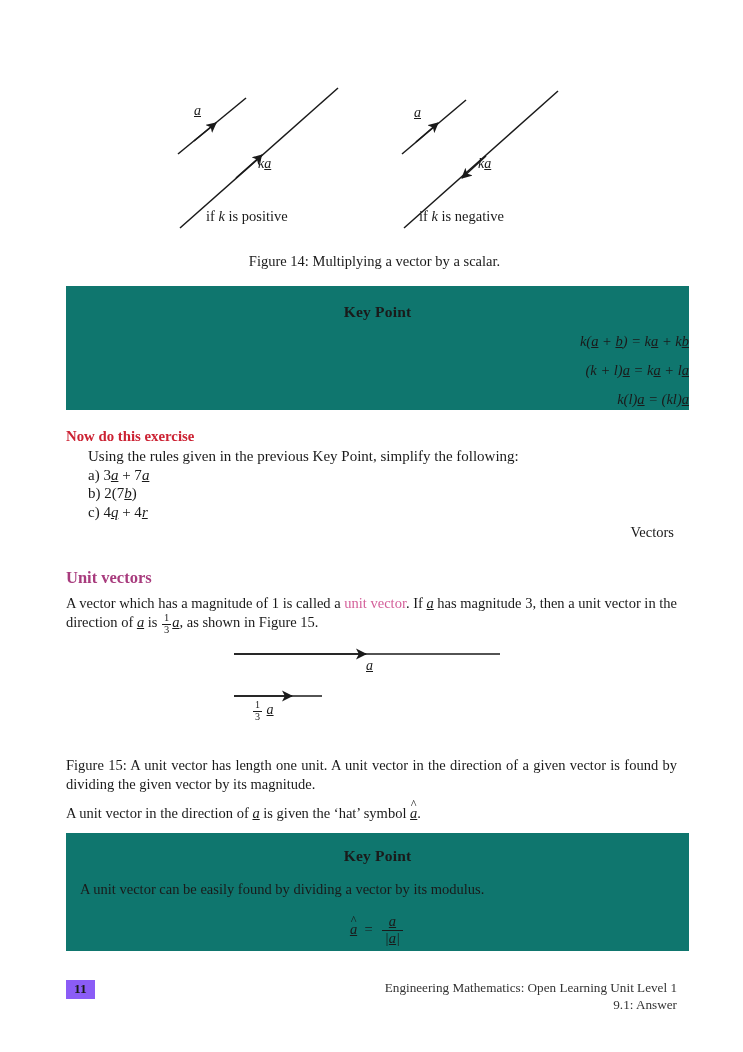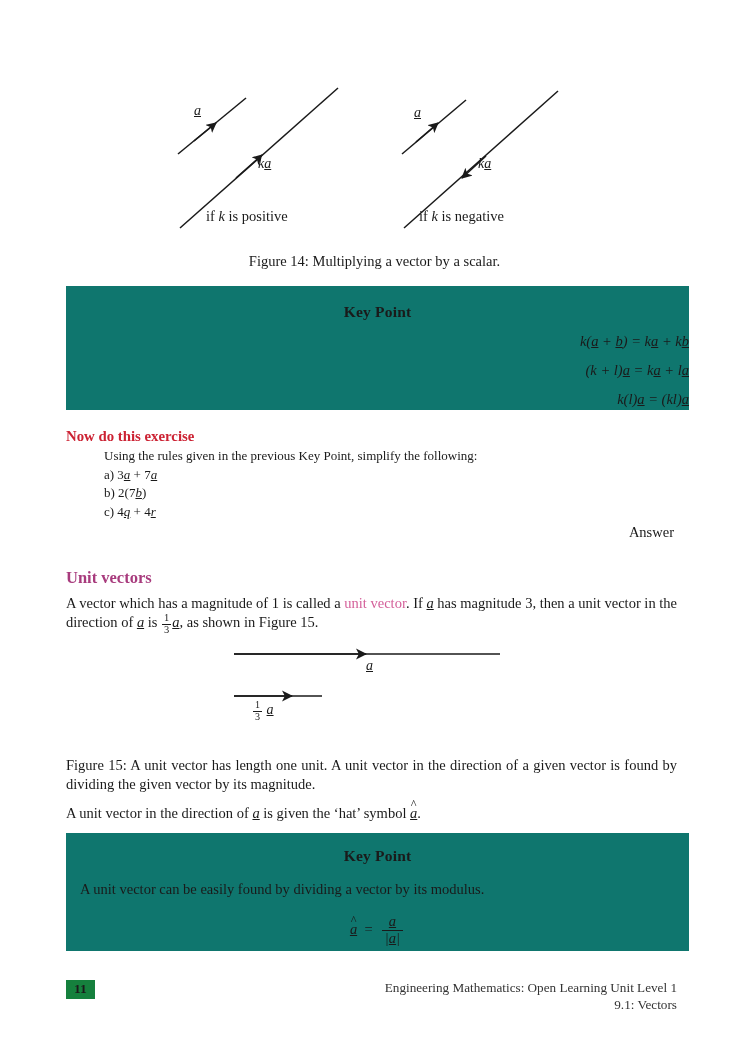--- a/index.html
+++ b/index.html
@@ -114,23 +114,22 @@
     top: 428px;
     font-weight: bold;
     font-size: 14.8px;
     color: #cc2233;
   }
   #exercise-body {
     position: absolute;
     left: 88px;
     top: 447px;
     width: 595px;
-    font-size: 13px;
+    font-size: 15px;
     line-height: 18.6px;
-    margin-left: 16px;
   }
   #exercise-body .item { white-space: nowrap; }
   #answer-label {
     position: absolute;
     left: 66px;
     top: 524px;
     width: 608px;
     text-align: right;
     font-size: 14.5px;
   }
@@ -180,21 +179,21 @@
     top: 805px;
     width: 611px;
     font-size: 14.5px;
   }
 
   
   #page-badge {
     position: absolute;
     left: 66px;
     top: 980px;
-    background: #15803d;
+    background: #8b5cf6;
     color: #1a1a1a;
     font-size: 13.5px;
     font-weight: bold;
     padding: 2px 8px 3px 8px;
     line-height: 1;
   }
   #footer-text {
     position: absolute;
     right: 66px;
     top: 980px;
@@ -277,21 +276,21 @@
       a) 3<span class="vecu">a</span> + 7<span class="vecu">a</span>
     </div>
     <div class="item">
       b) 2(7<span class="vecu">b</span>)
     </div>
     <div class="item">
       c) 4<span class="vecu">q</span> + 4<span class="vecu">r</span>
     </div>
   </div>
 
-  <div id="answer-label">Answer</div>
+  <div id="answer-label">Vectors</div>
 
   <div id="unit-heading">Unit vectors</div>
 
   <div id="unit-para">
     <span>A vector which has a magnitude of 1 is called a </span><span class="inline-term">unit vector</span><span>. If </span><span class="vecu">a</span><span> has magnitude 3, then a unit vector in the direction of </span><span class="vecu">a</span><span> is </span><span class="frac"><span class="num">1</span><span class="den">3</span></span><span class="vecu">a</span><span>, as shown in Figure 15.</span>
   </div>
 
   <div class="figure15">
     <svg width="617" height="100" viewBox="0 0 617 100" xmlns="http://www.w3.org/2000/svg">
       <defs>
@@ -331,16 +330,16 @@
       <span class="fracbig">
         <span class="num"><span class="vecu">a</span></span>
         <span class="den">|<span class="vecu">a</span>|</span>
       </span>
     </div>
   </div>
 
   <div id="page-badge">11</div>
   <div id="footer-text">
     <div>Engineering Mathematics: Open Learning Unit Level 1</div>
-    <div>9.1: Vectors</div>
+    <div>9.1: Answer</div>
   </div>
 
 </div>
 
 </body></html>

